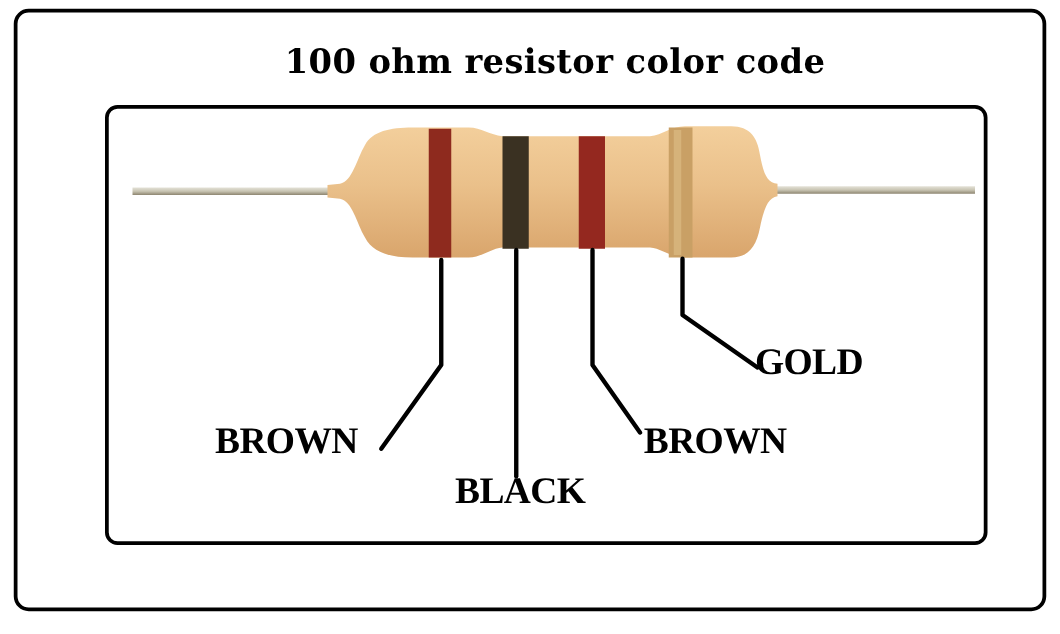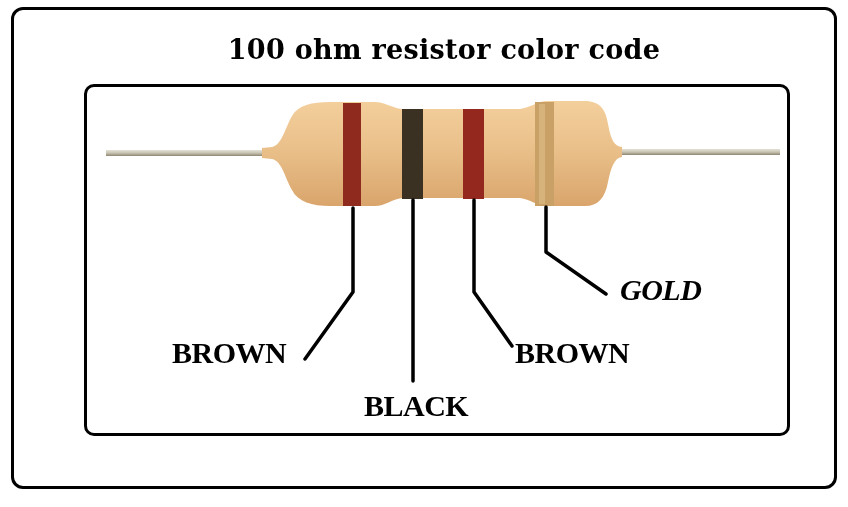--- a/index.html
+++ b/index.html
@@ -63,15 +63,15 @@
 
   <g stroke="#000" stroke-width="3.5" fill="none" stroke-linecap="round" stroke-linejoin="round">
     <polyline points="353,208 353,292 305,359"></polyline>
     <polyline points="413,200 413,381"></polyline>
     <polyline points="474,200 474,292 512,346"></polyline>
     <polyline points="546,207 546,252 606,294"></polyline>
   </g>
 </svg>
 
 <div class="label" style="left:172px; top:338px;">BROWN</div>
-<div class="label" style="left:364px; top:391px;">BLACK</div>
+<div class="label" style="left:364px; top:378px;">BLACK</div>
 <div class="label" style="left:515px; top:338px;">BROWN</div>
-<div class="label" style="left:620px; top:275px;font-style:italic;">GOLD</div>
+<div class="label" style="left:604px; top:275px;">GOLD</div>
 
 </body></html>

